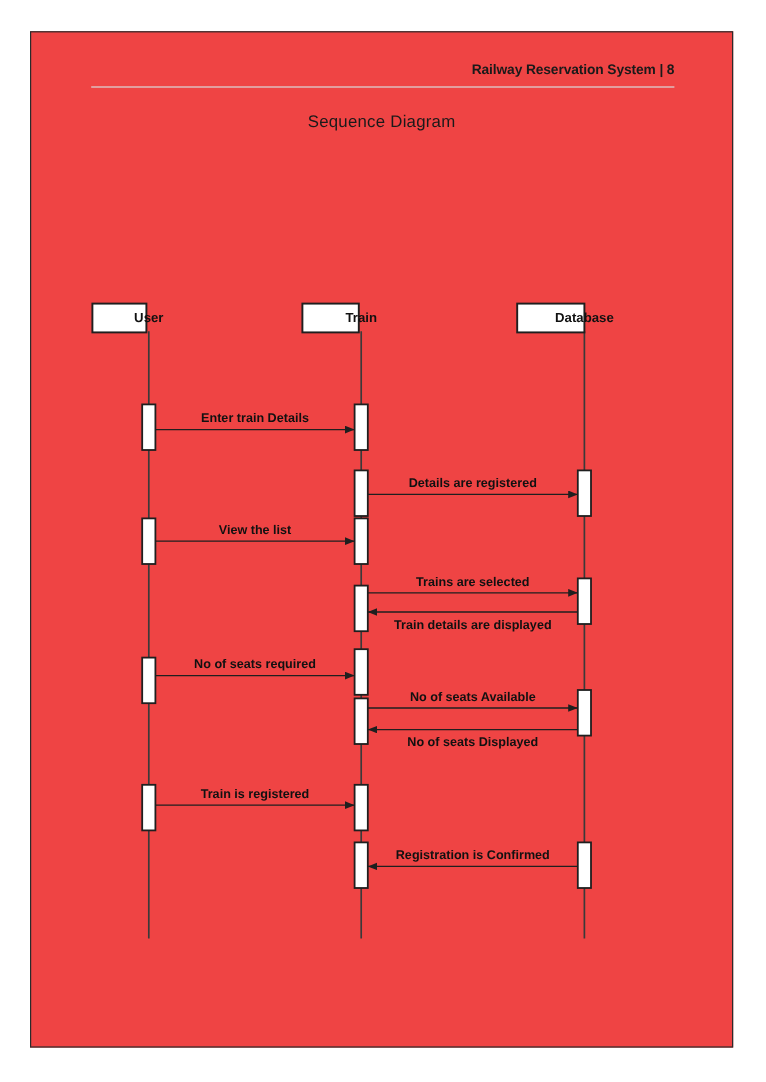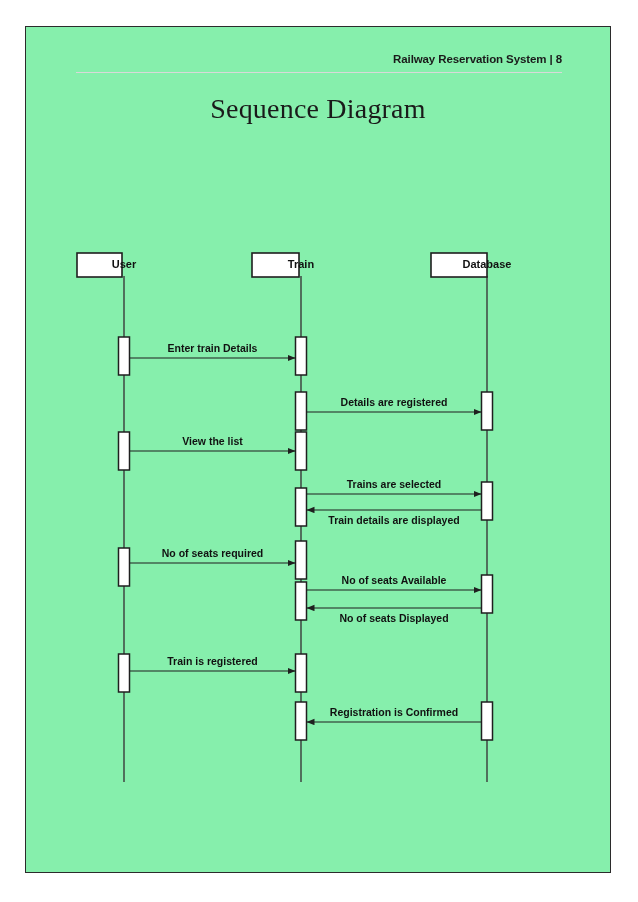--- a/index.html
+++ b/index.html
@@ -15,21 +15,21 @@
     overflow: hidden;
   }
 
   #page {
     position: absolute;
     left: 25px;
     top: 26px;
     width: 586px;
     height: 847px;
     border: 1.5px solid #2b2b2b;
-    background: #86efac;
+    background: #ef4444;
     box-sizing: border-box;
   }
 
   #header-text {
     position: absolute;
     right: 48px;
     top: 26px;
     font-size: 11.5px;
     font-weight: bold;
     color: #1a1a1a;
@@ -45,22 +45,22 @@
     height: 1px;
     background: #d9d9d9;
   }
 
   #title {
     position: absolute;
     left: 0;
     right: 0;
     top: 66px;
     text-align: center;
-    font-family: Liberation Serif, serif;
-    font-size: 28px;
+    font-family: Liberation Sans, sans-serif;
+    font-size: 14px;
     color: #1a1a1a;
     letter-spacing: 0.2px;
   }
 
   #diagram {
     position: absolute;
     left: 0;
     top: 0;
     width: 586px;
     height: 847px;

